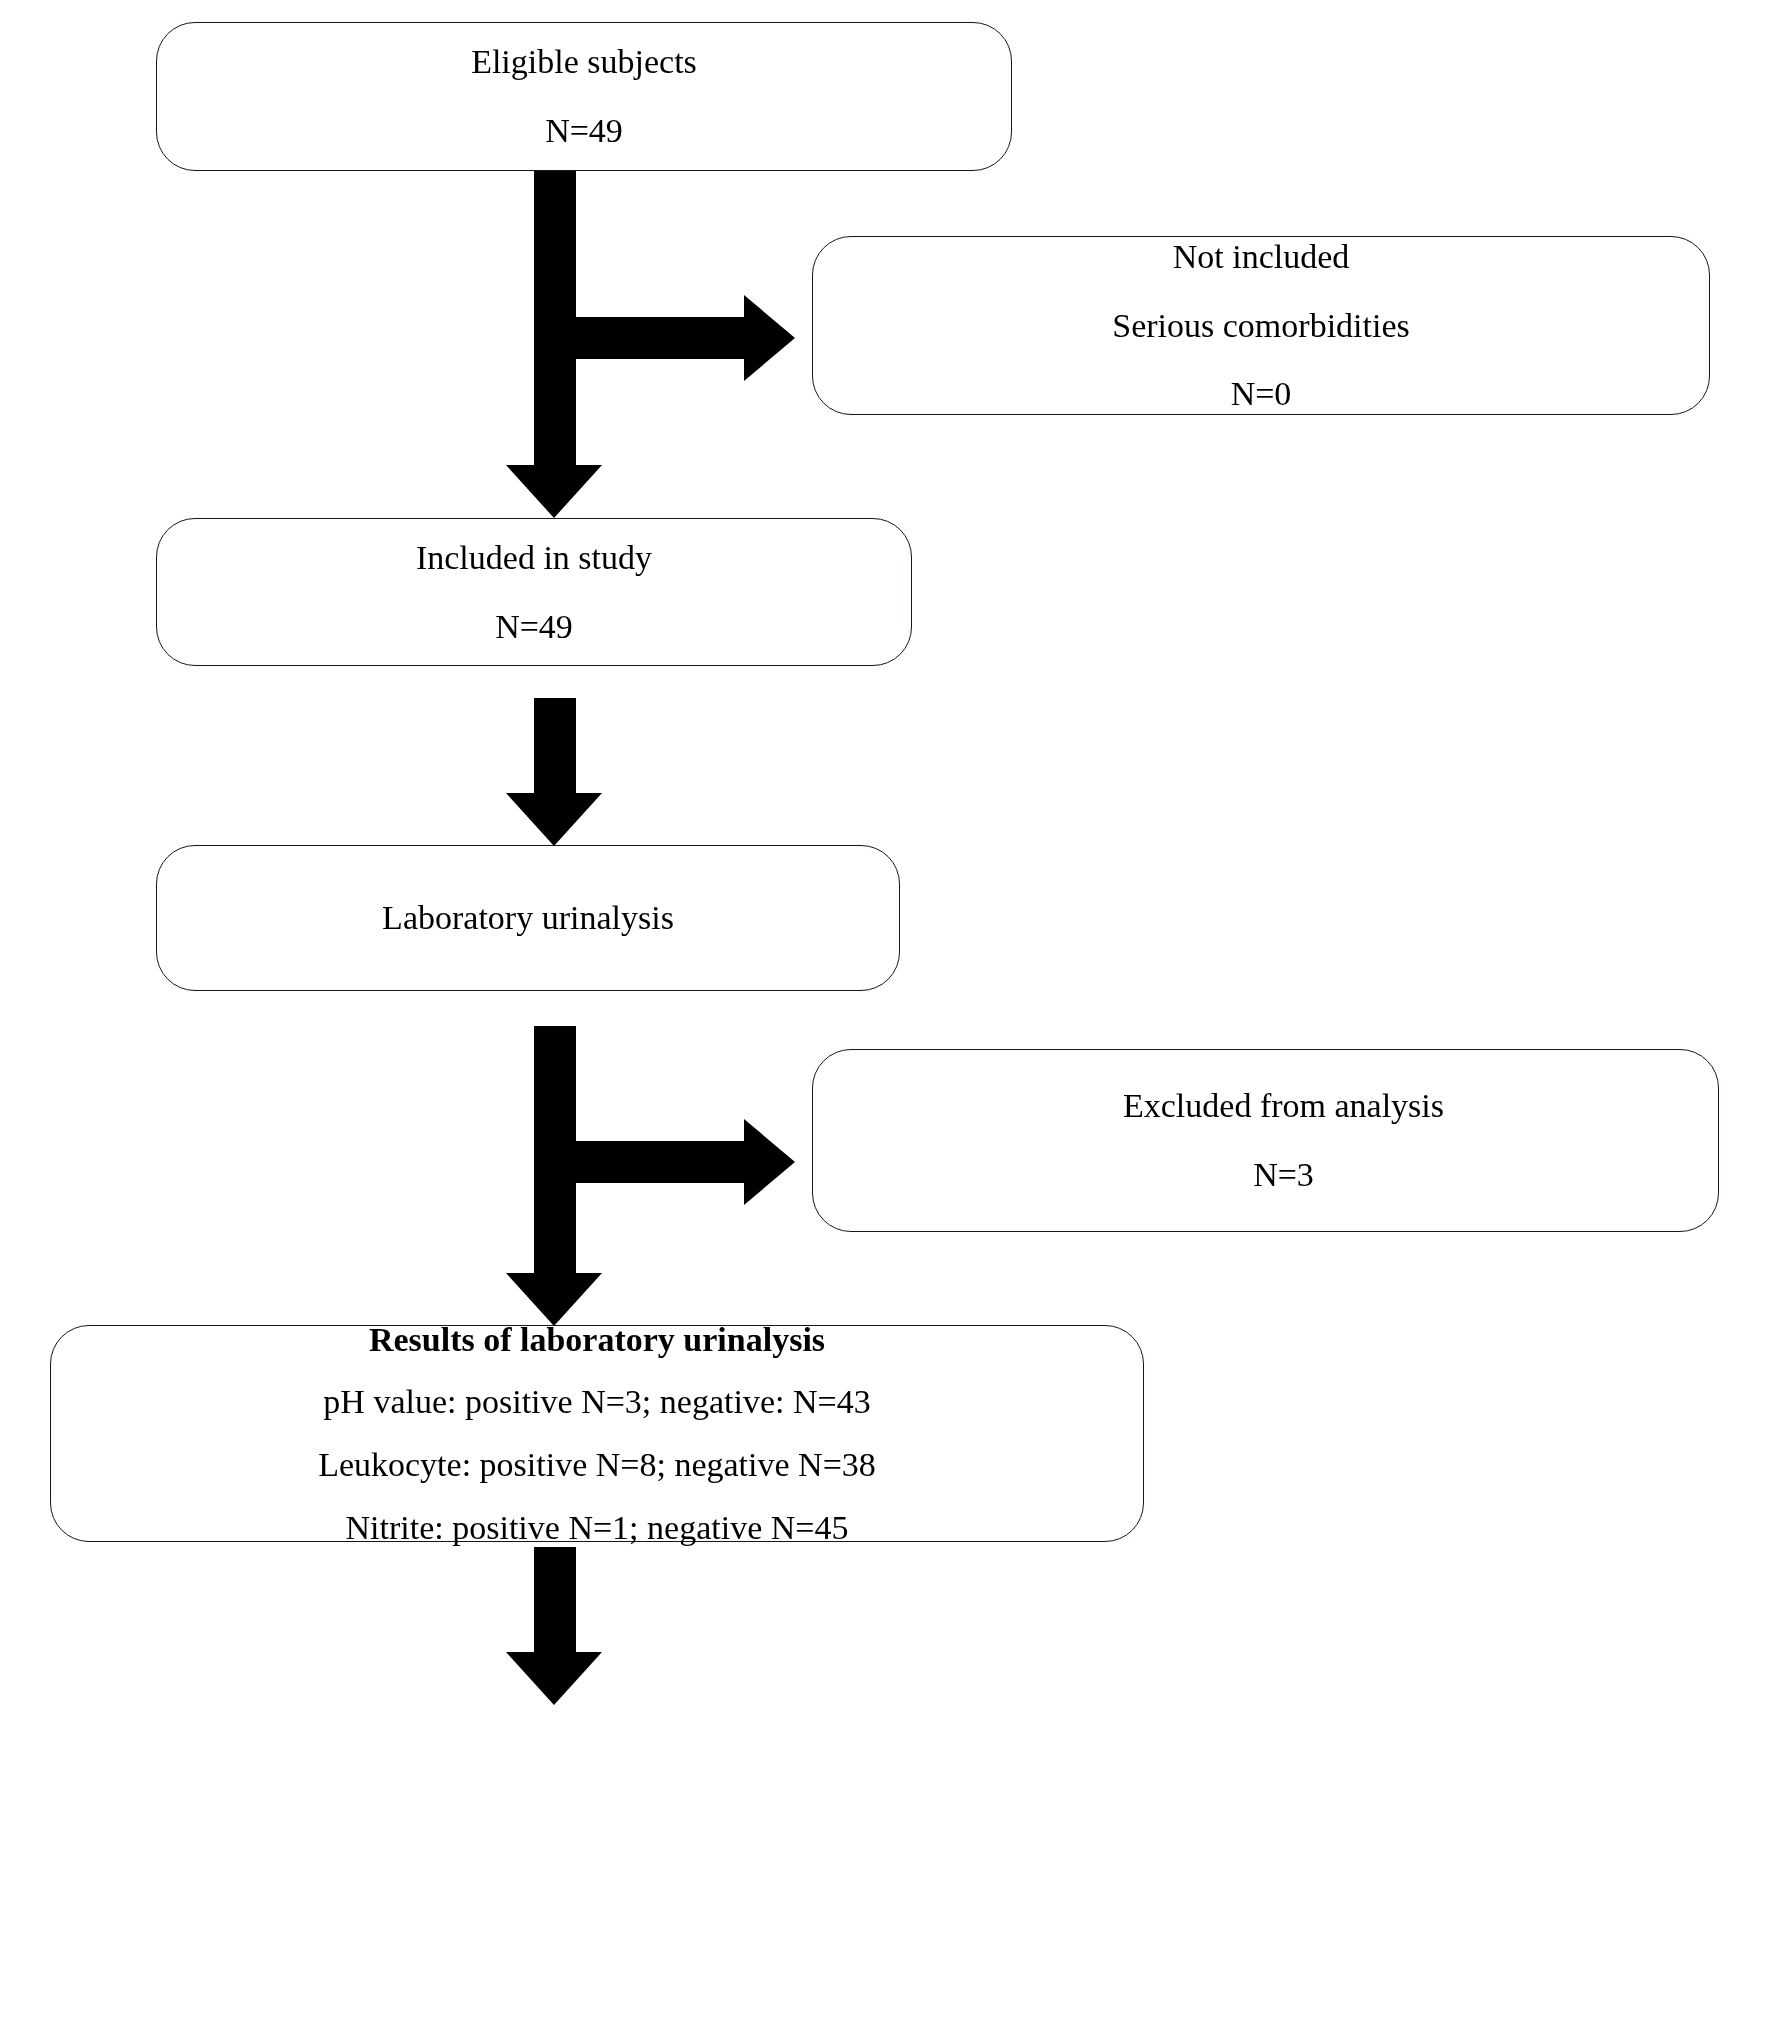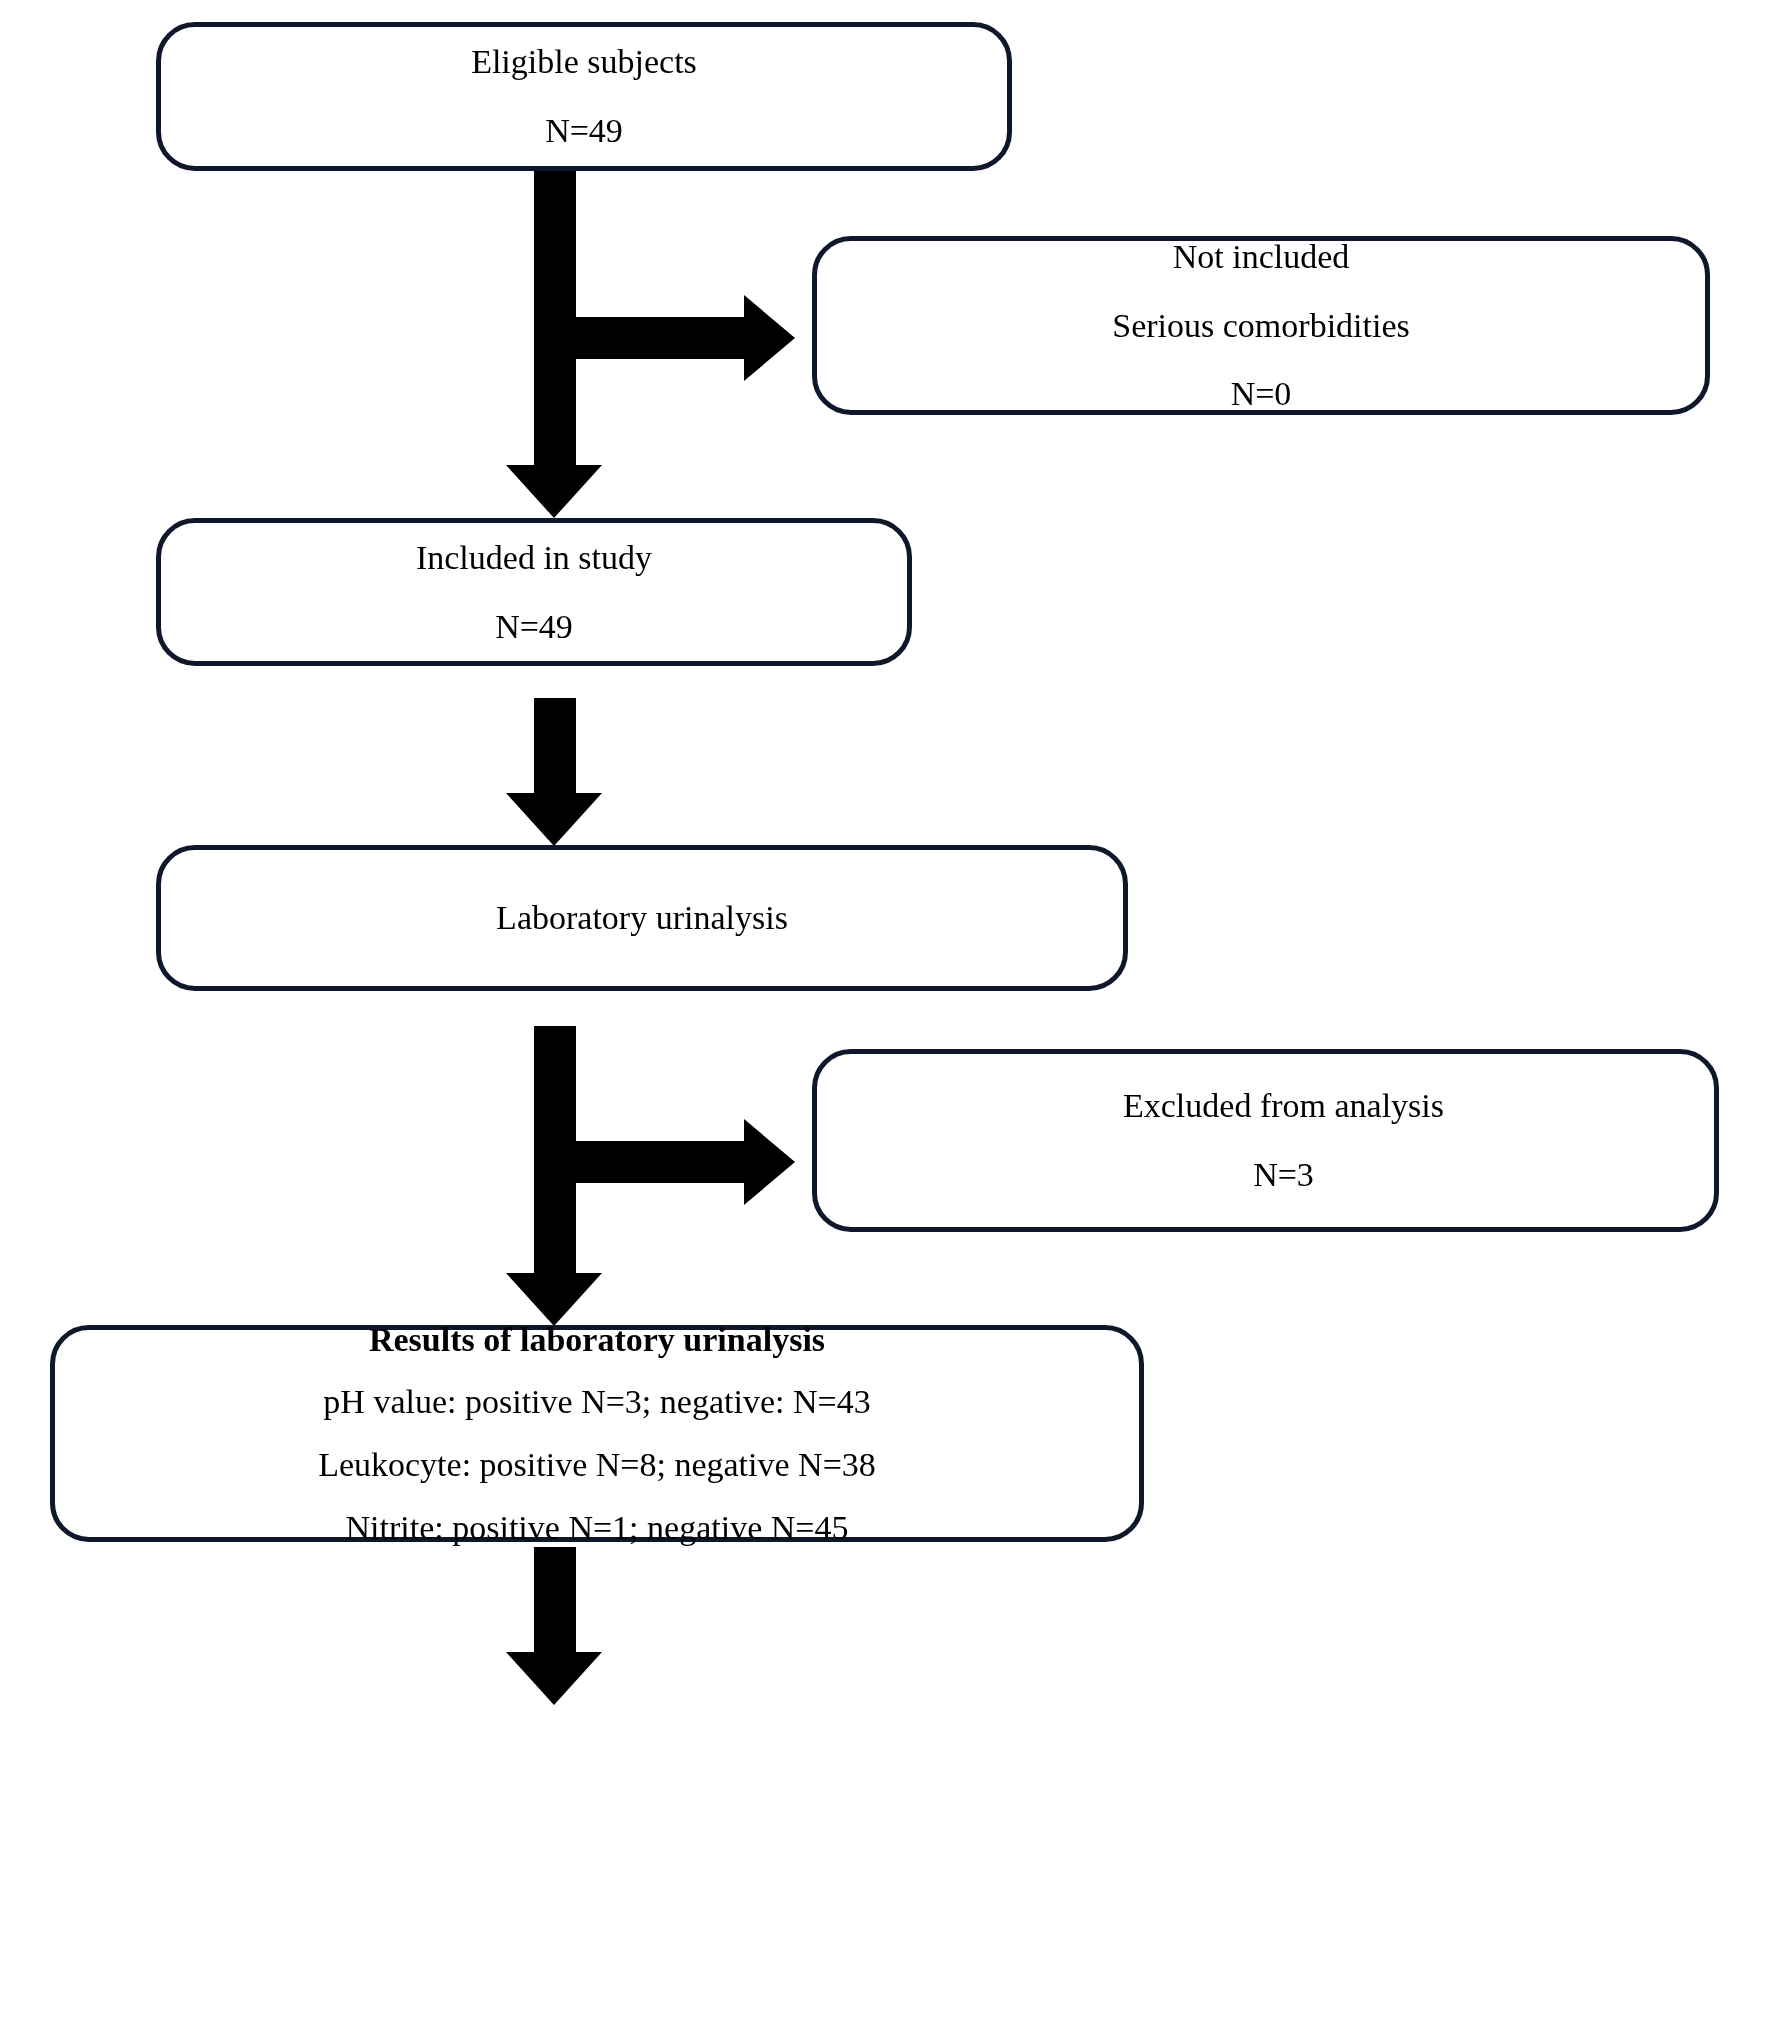--- a/index.html
+++ b/index.html
@@ -16,21 +16,21 @@
     position: relative;
     width: 1790px;
     height: 2035px;
     background: #ffffff;
     overflow: hidden;
   }
 
   .node {
     position: absolute;
     box-sizing: border-box;
-    border: 5px solid #0f172a;
+    border: 1px solid #0f172a;
     border-radius: 39px;
     background: #ffffff;
     display: flex;
     flex-direction: column;
     align-items: center;
     justify-content: center;
     text-align: center;
   }
 
   .node .line {
@@ -51,21 +51,21 @@
     font-family: Liberation Serif, serif;
   }
   .node.tight .line + .line {
     margin-top: 27px;
   }
 
   
   #node-eligible      { left: 156px;  top: 22px;   width: 856px; height: 149px; }
   #node-not-included  { left: 812px; top: 236px;  width: 898px; height: 179px; }
   #node-included      { left: 156px;  top: 518px;  width: 756px; height: 148px; }
-  #node-lab-urinalysis{ left: 156px;  top: 845px; width: 972px; height: 146px; }
+  #node-lab-urinalysis{ left: 156px;  top: 845px; width: 744px; height: 146px; }
   #node-excluded      { left: 812px; top: 1049px; width: 907px; height: 183px; padding-left: 36px; }
   #node-results-lab   { left: 50px;   top: 1325px; width: 1094px; height: 217px; }
   #node-results-strip { left: 37px;   top: 1727px; width: 1100px; height: 305px; }
 
   
   .conn { position: absolute; }
 
   .vbar {
     position: absolute;
     background: #000000;

